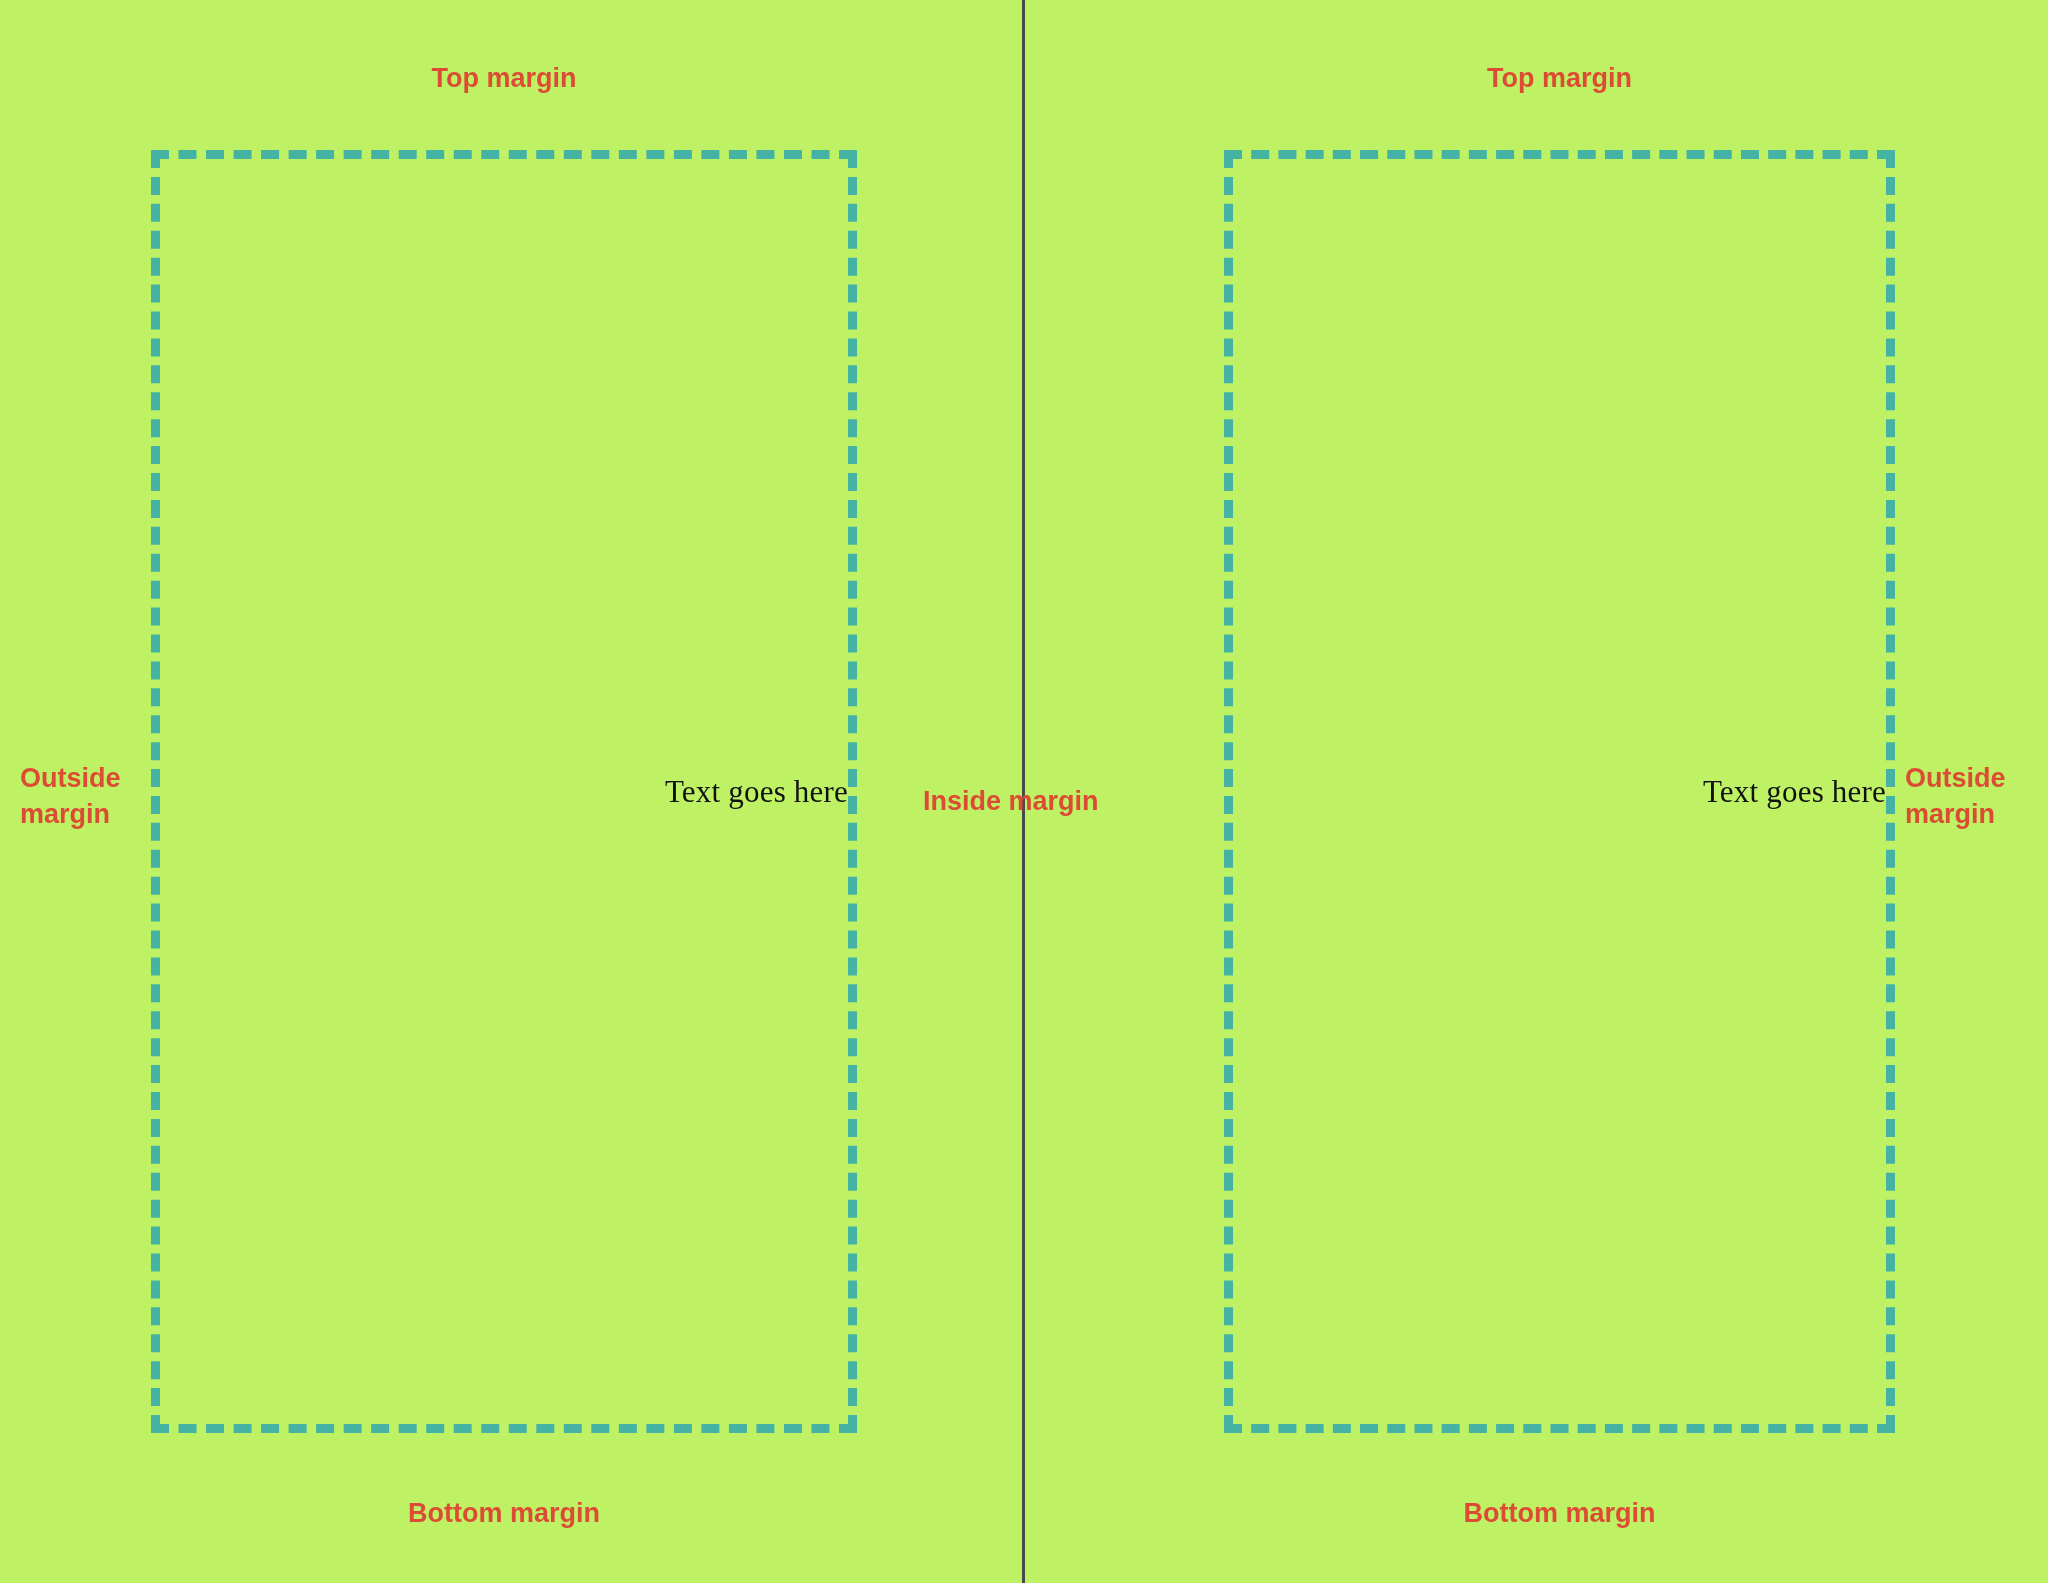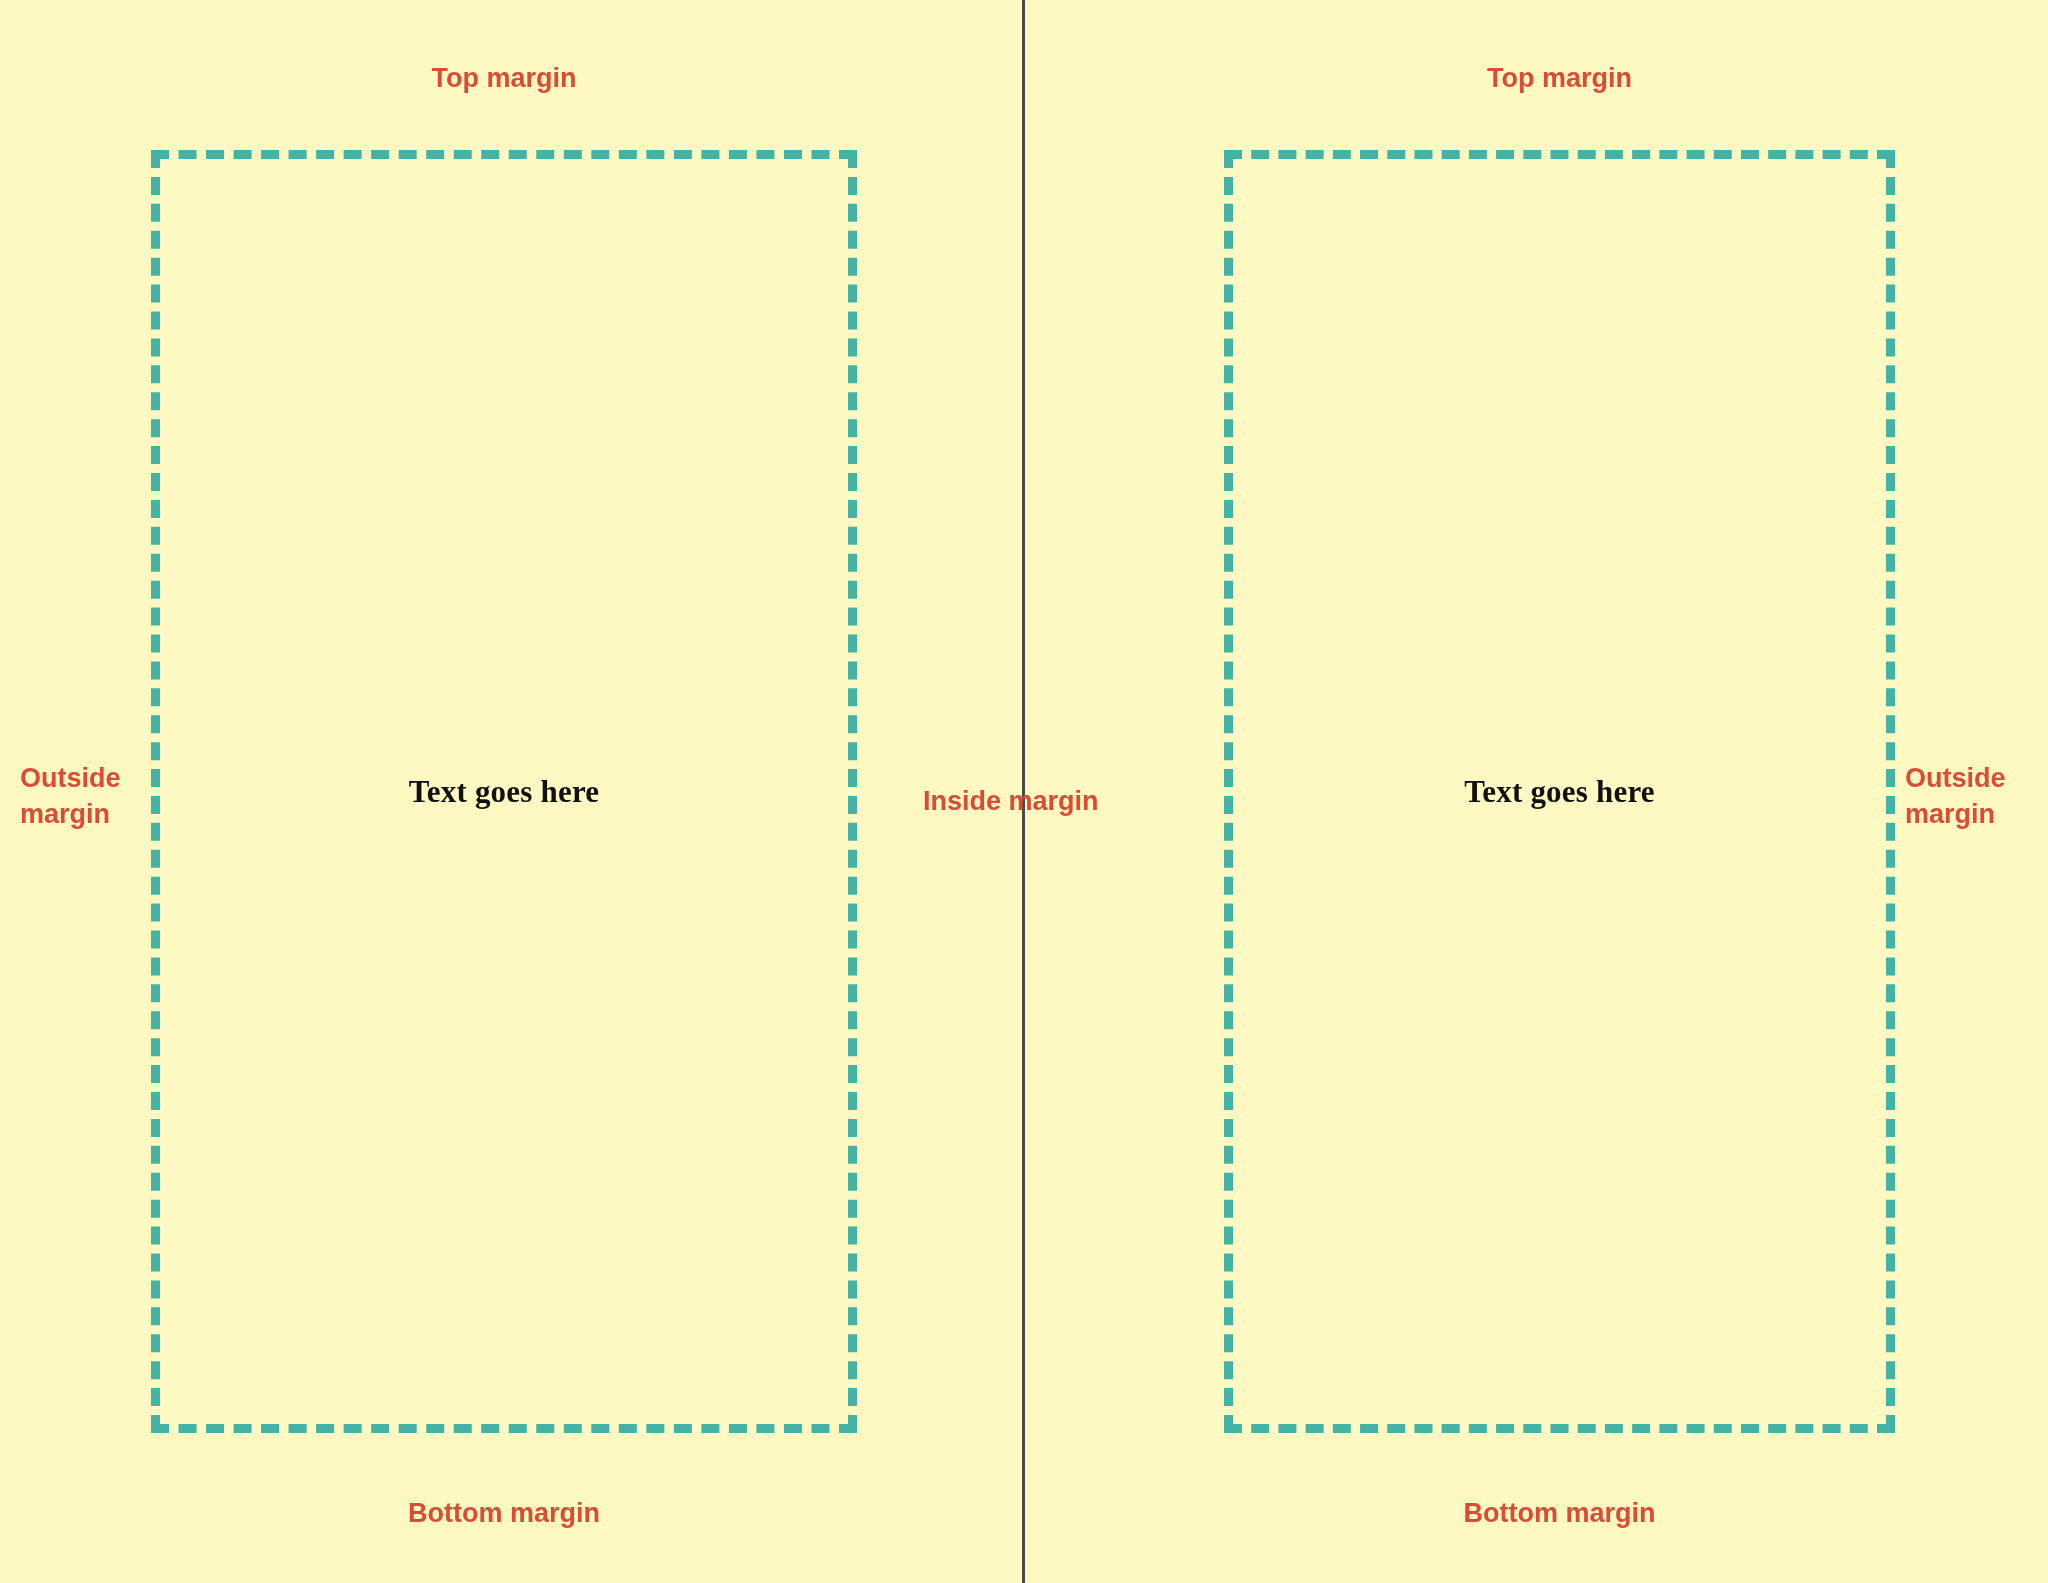--- a/index.html
+++ b/index.html
@@ -7,21 +7,21 @@
     padding: 0;
     background: #ffffff;
   }
   body {
     font-family: "Liberation Sans", sans-serif;
   }
   #page {
     position: relative;
     width: 2048px;
     height: 1583px;
-    background: #fef9c3;
+    background: #bef264;
     overflow: hidden;
   }
 
   
   .spine {
     position: absolute;
     left: 1022px;
     top: 0;
     width: 3px;
     height: 1583px;
@@ -50,23 +50,23 @@
     height: 1283px;
   }
 
   
   .bodytext {
     position: absolute;
     left: 0;
     right: 0;
     top: 50%;
     transform: translateY(-50%);
-    text-align: center;
+    text-align: right;
     font-family: "Liberation Serif", serif;
-    font-weight: bold;
+    font-weight: normal;
     font-size: 31px;
     color: #111111;
     letter-spacing: 0.2px;
     white-space: nowrap;
   }
 
   
   .label {
     position: absolute;
     color: #dc4b33;

